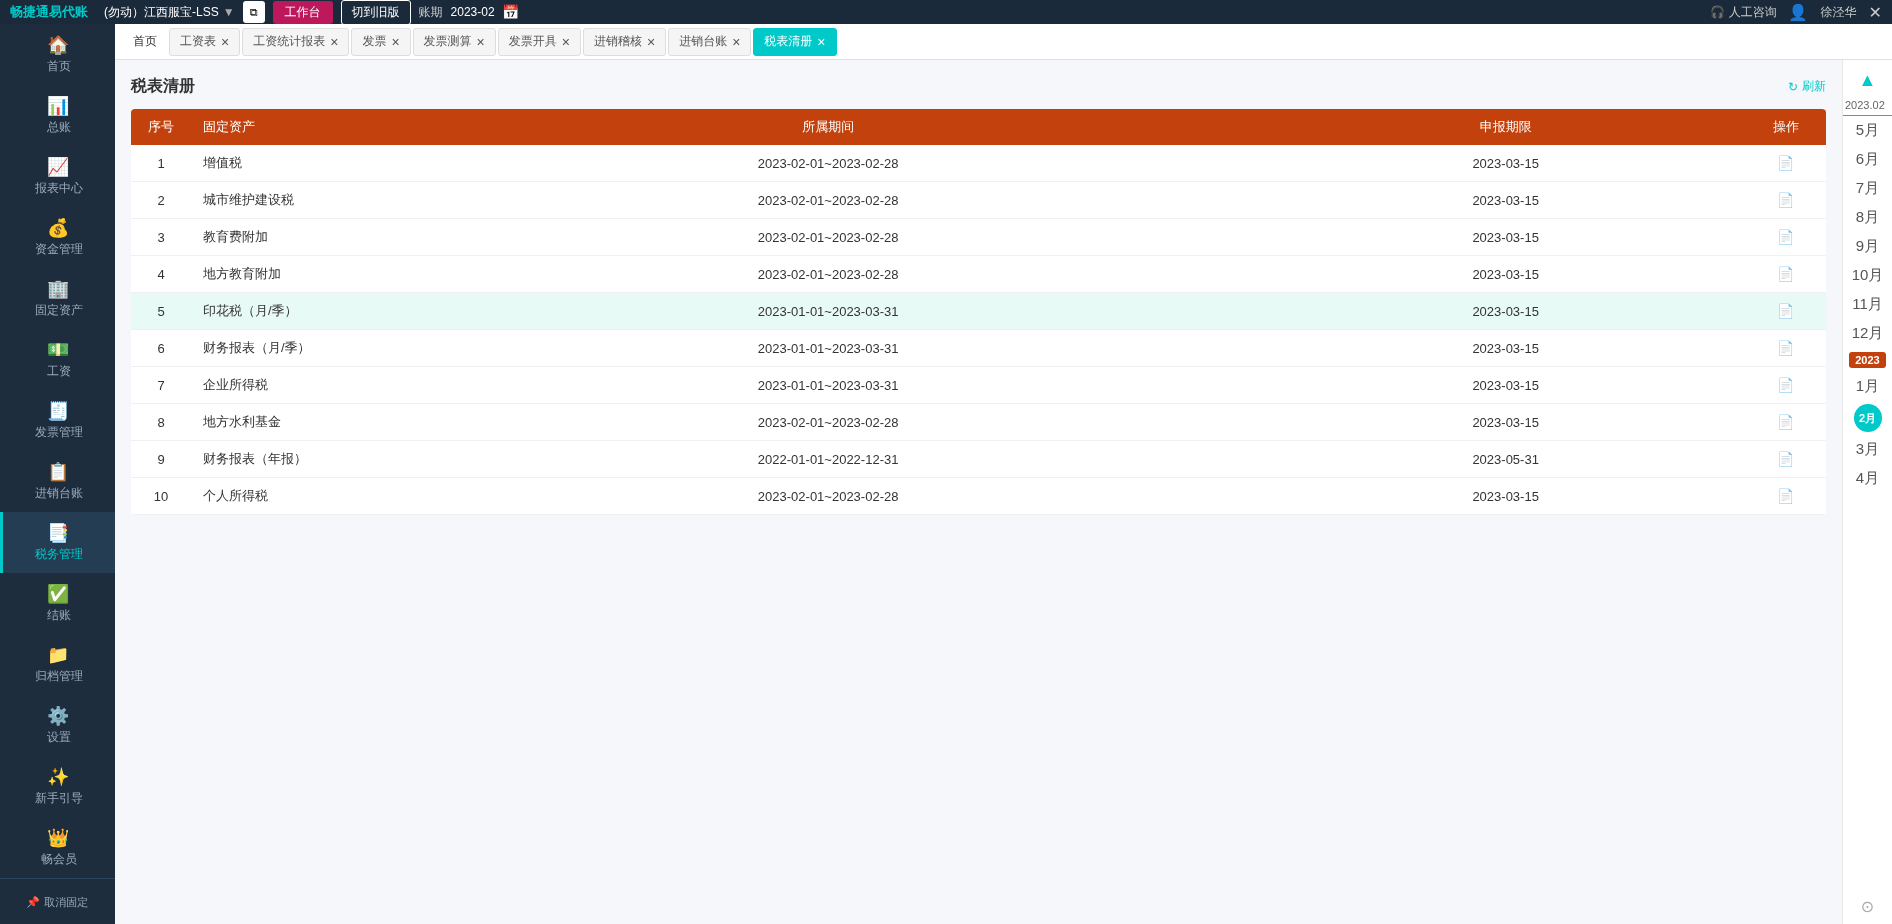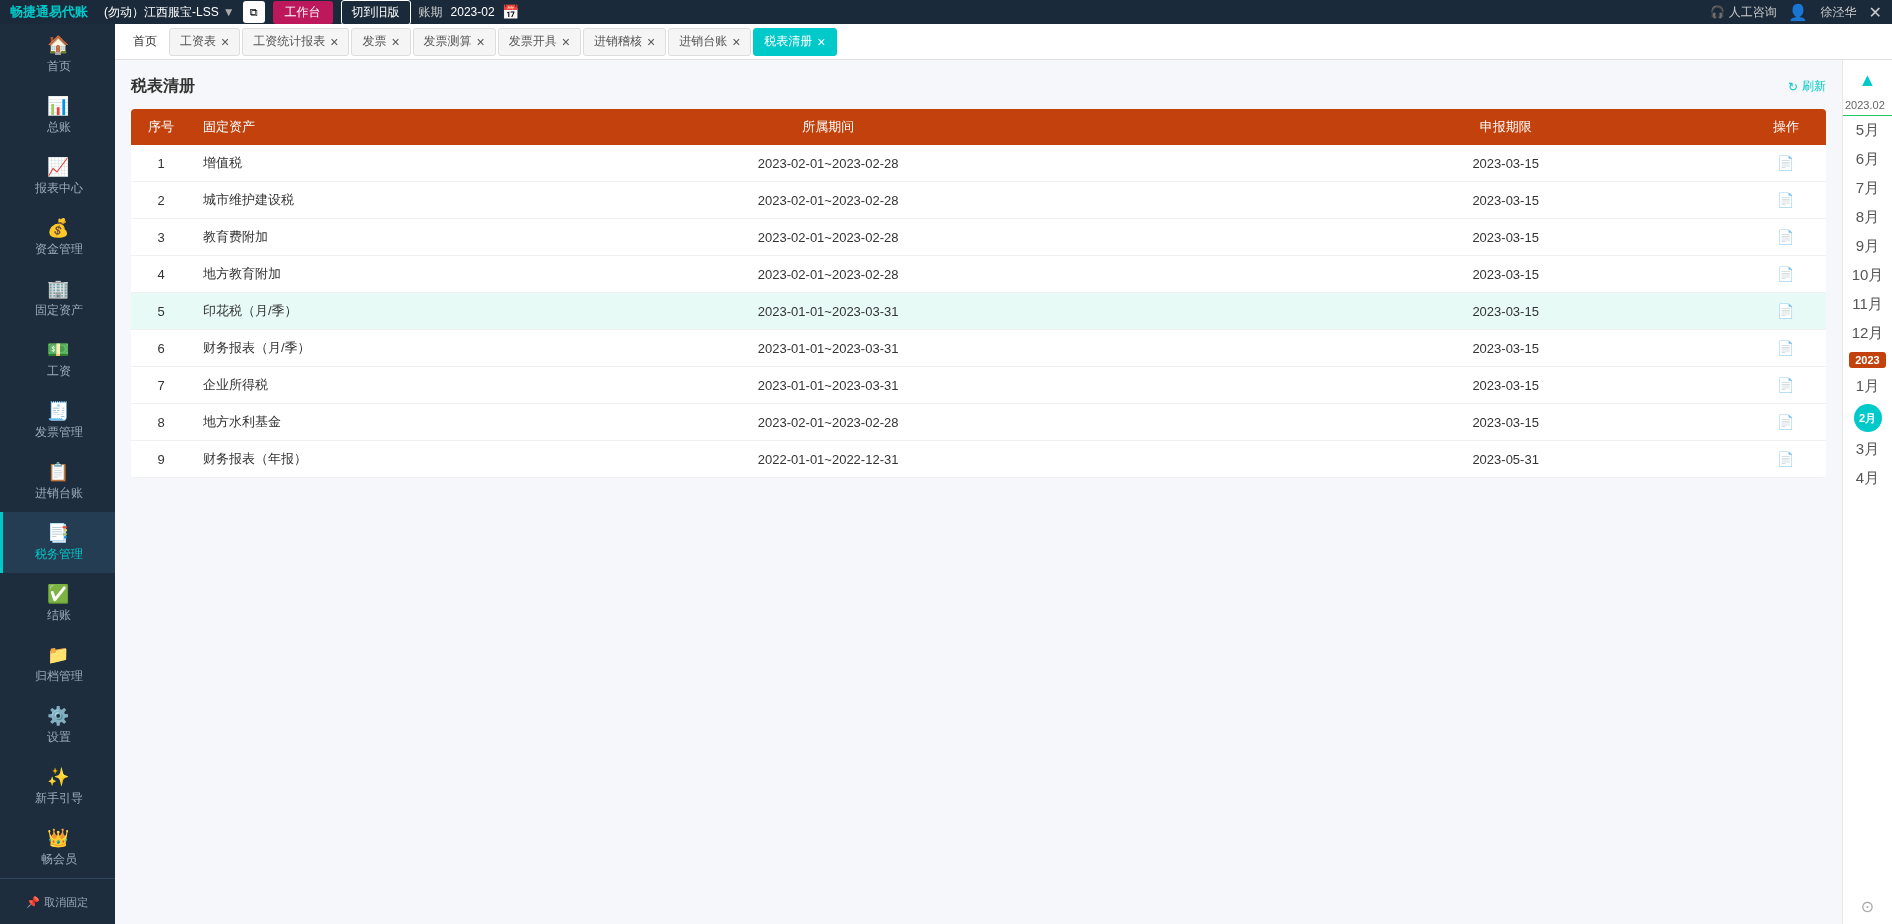--- a/index.html
+++ b/index.html
@@ -277,20 +277,27 @@
       <td>2023-03-15</td>
       <td><span class="op-icon">📄</span></td>
     </tr>
                 <tr>
       <td>9</td>
       <td class="left">财务报表（年报）</td>
       <td>2022-01-01~2022-12-31</td>
       <td>2023-05-31</td>
       <td><span class="op-icon">📄</span></td>
     </tr>
+                <tr>
+      <td>10</td>
+      <td class="left">个人所得税</td>
+      <td>2023-02-01~2023-02-28</td>
+      <td>2023-03-15</td>
+      <td><span class="op-icon">📄</span></td>
+    </tr>
               </tbody>
           </table>
         </div>
       </div>
 
       <div class="right-panel">
         <div class="panel-nav">▲</div>
         <div class="panel-header">2023.02</div>
         <div class="panel-month">5月</div>
         <div class="panel-month">6月</div>

